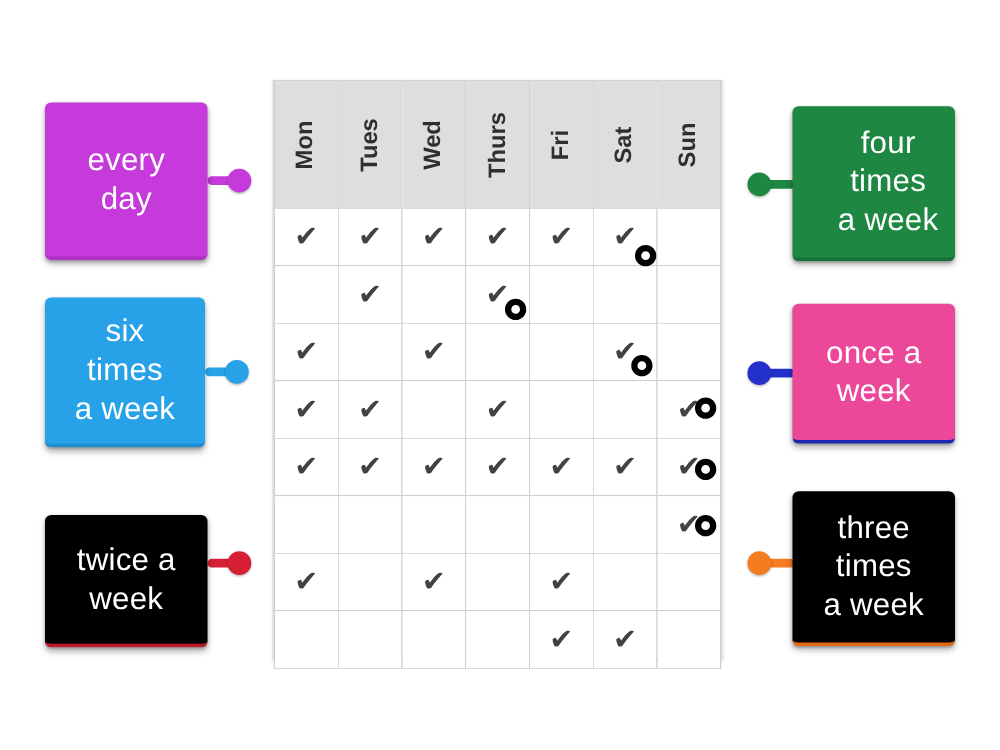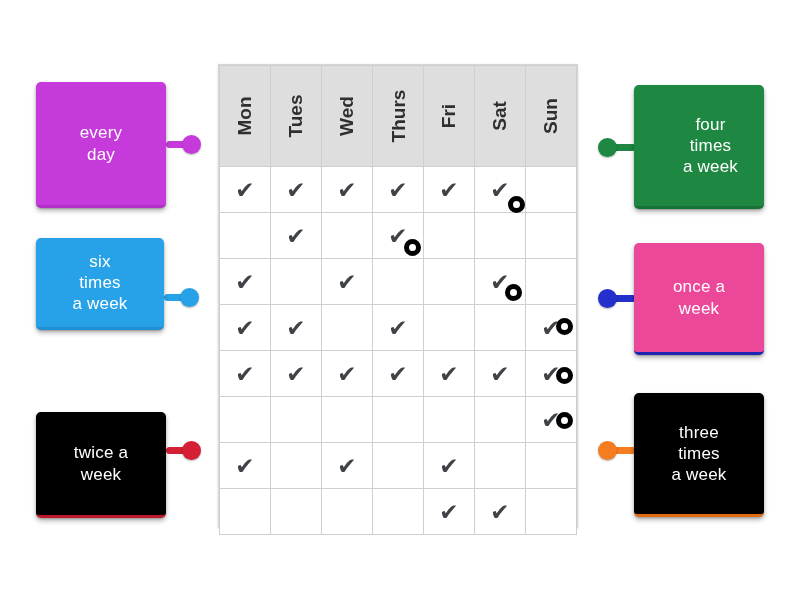--- a/index.html
+++ b/index.html
@@ -23,21 +23,21 @@
   .card {
     position: absolute;
     border-radius: 5px;
     box-sizing: border-box;
     display: flex;
     align-items: center;
     justify-content: center;
     text-align: center;
     color: #ffffff;
     font-weight: 400;
-    font-size: 17px;
+    font-size: 25px;
     line-height: 1.24;
     letter-spacing: .2px;
     padding: 4px 8px;
     box-shadow: 0 3px 5px rgba(0,0,0,.28), 0 1px 2px rgba(0,0,0,.20);
     user-select: none;
   }
   .card .txt { display: block; }
 
   
   .conn {
@@ -227,21 +227,21 @@
       <div class="conn" style="left: 166px; top: 141px; width: 26px; background: rgb(198, 58, 220);"></div>
       <div class="knob" style="left: 182px; top: 135px; background: rgb(198, 58, 220);"></div>
       <div class="card" style="left: 36px; top: 82px; width: 130px; height: 126px; background: rgb(198, 58, 220); border-bottom: 3px solid rgb(178, 47, 200);">
         <div>
           <span class="txt">every</span>
           <span class="txt">day</span>
         </div>
       </div>
       <div class="conn" style="left: 164px; top: 294px; width: 26px; background: rgb(39, 162, 232);"></div>
       <div class="knob" style="left: 180px; top: 288px; background: rgb(39, 162, 232);"></div>
-      <div class="card" style="left: 36px; top: 238px; width: 128px; height: 92px; background: rgb(39, 162, 232); border-bottom: 3px solid rgb(29, 143, 210);">
+      <div class="card" style="left: 36px; top: 238px; width: 128px; height: 120px; background: rgb(39, 162, 232); border-bottom: 3px solid rgb(29, 143, 210);">
         <div>
           <span class="txt">six</span>
           <span class="txt">times</span>
           <span class="txt">a week</span>
         </div>
       </div>
       <div class="conn" style="left: 166px; top: 447px; width: 26px; background: rgb(213, 31, 52);"></div>
       <div class="knob" style="left: 182px; top: 441px; background: rgb(213, 31, 52);"></div>
       <div class="card" style="left: 36px; top: 412px; width: 130px; height: 106px; background: #000000; border-bottom: 3px solid rgb(188, 26, 44);">
         <div>

